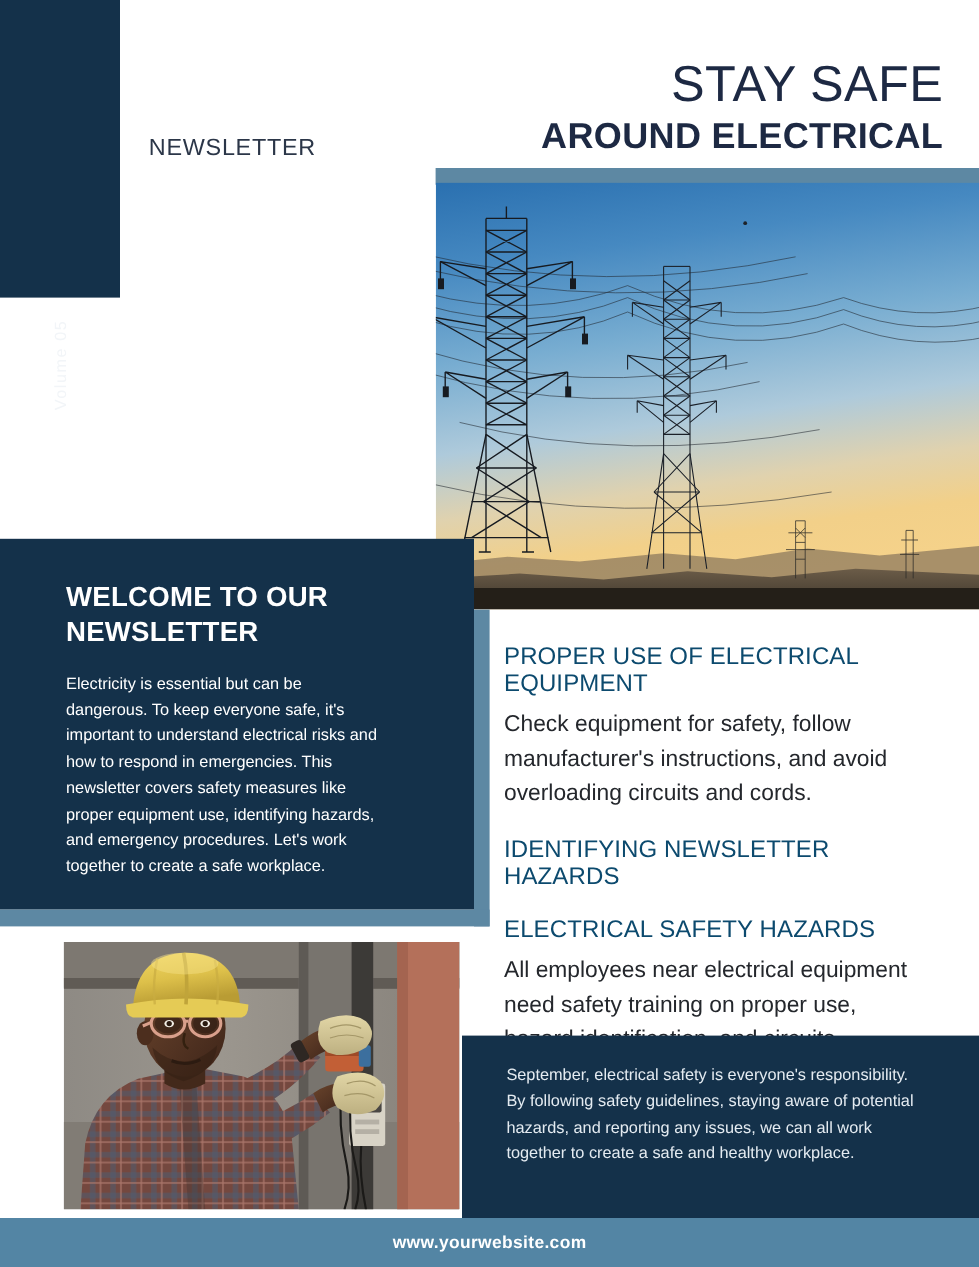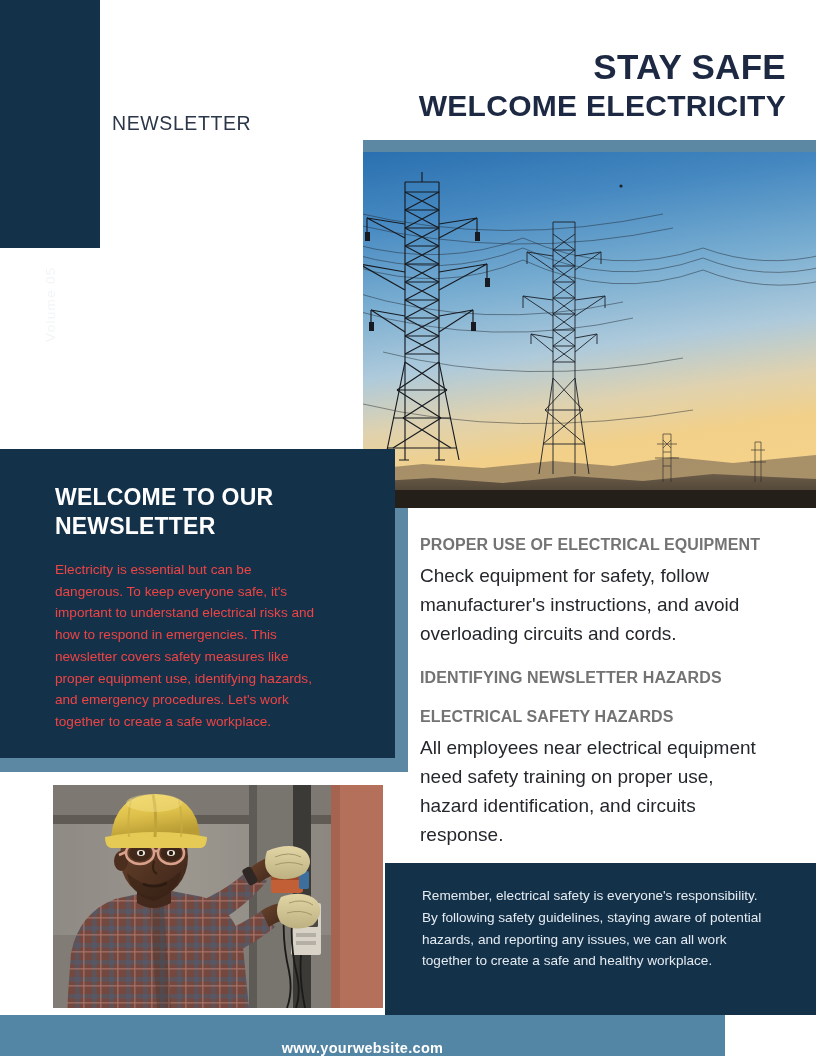--- a/index.html
+++ b/index.html
@@ -56,36 +56,36 @@
   }
   .vol-date {
     font-size: 13.5px;
     letter-spacing: 0.9px;
     font-weight: 700;
     color: #ffffff;
   }
 
   .newsletter-label {
     position: absolute;
-    left: 112px; top: 112px;
+    left: 124px; top: 112px;
     font-size: 19.5px;
     letter-spacing: 0.6px;
     color: #2b3648;
     font-weight: 400;
   }
 
   .title-block {
     position: absolute;
     right: 30px; top: 48px;
     text-align: right;
     z-index: 5;
   }
   .title-line1 {
-    font-size: 35px;
-    font-weight: 700;
+    font-size: 42px;
+    font-weight: 400;
     letter-spacing: 0.3px;
     color: #1d2943;
     line-height: 1.06;
   }
   .title-line2 {
     font-size: 30px;
     font-weight: 800;
     letter-spacing: 0.3px;
     color: #1d2943;
     line-height: 1.12;
@@ -136,39 +136,39 @@
   .welcome-title {
     font-size: 23px;
     font-weight: 800;
     color: #ffffff;
     line-height: 1.28;
     letter-spacing: 0.2px;
     margin: 0 0 17px 0;
   }
   .welcome-body {
     font-size: 13.6px;
-    color: #ef4444;
+    color: #ffffff;
     line-height: 1.60;
     margin: 0;
     max-width: 296px;
   }
 
   
   .articles {
     position: absolute;
     left: 420px; top: 536px;
     width: 348px;
     z-index: 4;
   }
   .article { margin-bottom: 21px; }
   .article:last-child { margin-bottom: 0; }
   .article-head {
-    font-size: 16px;
-    font-weight: 700;
-    color: #737373;
+    font-size: 20px;
+    font-weight: 400;
+    color: #0c4a6e;
     letter-spacing: 0.1px;
     margin: 0 0 7px 0;
   }
   .article-body {
     font-size: 19px;
     color: #24272c;
     line-height: 1.53;
     margin: 0;
   }
 
@@ -196,24 +196,24 @@
     font-size: 13.6px;
     color: #e4ebf1;
     line-height: 1.60;
     margin: 0;
   }
 
   
   .footer {
     position: absolute;
     left: 0; bottom: 0;
-    width: 725px; height: 41px;
+    width: 816px; height: 41px;
     background: #5385a4;
     display: flex;
-    align-items: flex-end;
+    align-items: center;
     justify-content: center;
     z-index: 7;
   }
   .footer-url {
     font-size: 14.5px;
     font-weight: 800;
     color: #ffffff;
     letter-spacing: 0.3px;
   }
 </style>
@@ -227,21 +227,21 @@
     <div class="vol-rot">
       <span class="vol-num">Volume 05</span>
       <span class="vol-date">September 20, 2028</span>
     </div>
   </div>
 
   <div class="newsletter-label">NEWSLETTER</div>
 
   <div class="title-block">
     <div class="title-line1">STAY SAFE</div>
-    <div class="title-line2">WELCOME ELECTRICITY</div>
+    <div class="title-line2">AROUND ELECTRICAL</div>
   </div>
 
   <div class="hero-accent"></div>
   <div class="hero">
     <svg viewBox="0 0 453 356" preserveAspectRatio="xMidYMid slice" xmlns="http://www.w3.org/2000/svg">
       <defs>
         <linearGradient id="sky" x1="0" y1="0" x2="0.18" y2="1">
           <stop offset="0%" stop-color="#2f76b4"></stop>
           <stop offset="22%" stop-color="#4a8dc4"></stop>
           <stop offset="45%" stop-color="#79aed2"></stop>
@@ -497,20 +497,20 @@
       <path d="M58 52 Q 62 10 102 9 Q 144 10 147 52 Z" fill="url(#helmet)"></path>
       <path d="M52 52 Q 102 42 154 52 Q 154 62 148 63 L58 63 Q 52 62 52 52 Z" fill="#e5cb55"></path>
       <path d="M100 9 Q 104 28 102 52" stroke="#c0a43a" stroke-width="3" fill="none"></path>
       <path d="M78 14 Q 74 34 76 52" stroke="#c9ad42" stroke-width="2" fill="none" opacity="0.7"></path>
       <path d="M126 15 Q 130 34 128 52" stroke="#c9ad42" stroke-width="2" fill="none" opacity="0.7"></path>
       <ellipse cx="101" cy="18" rx="28" ry="9" fill="#f6e28a" opacity="0.45"></ellipse>
     </svg>
   </div>
 
   <div class="closing-block">
-    <p class="closing-body">Remember, electrical safety is everyone's responsibility. By following safety guidelines, staying aware of potential hazards, and reporting any issues, we can all work together to create a safe and healthy workplace.</p>
+    <p class="closing-body">September, electrical safety is everyone's responsibility. By following safety guidelines, staying aware of potential hazards, and reporting any issues, we can all work together to create a safe and healthy workplace.</p>
   </div>
 
   <div class="footer">
     <span class="footer-url">www.yourwebsite.com</span>
   </div>
 
 </div>
 
 </body></html>

